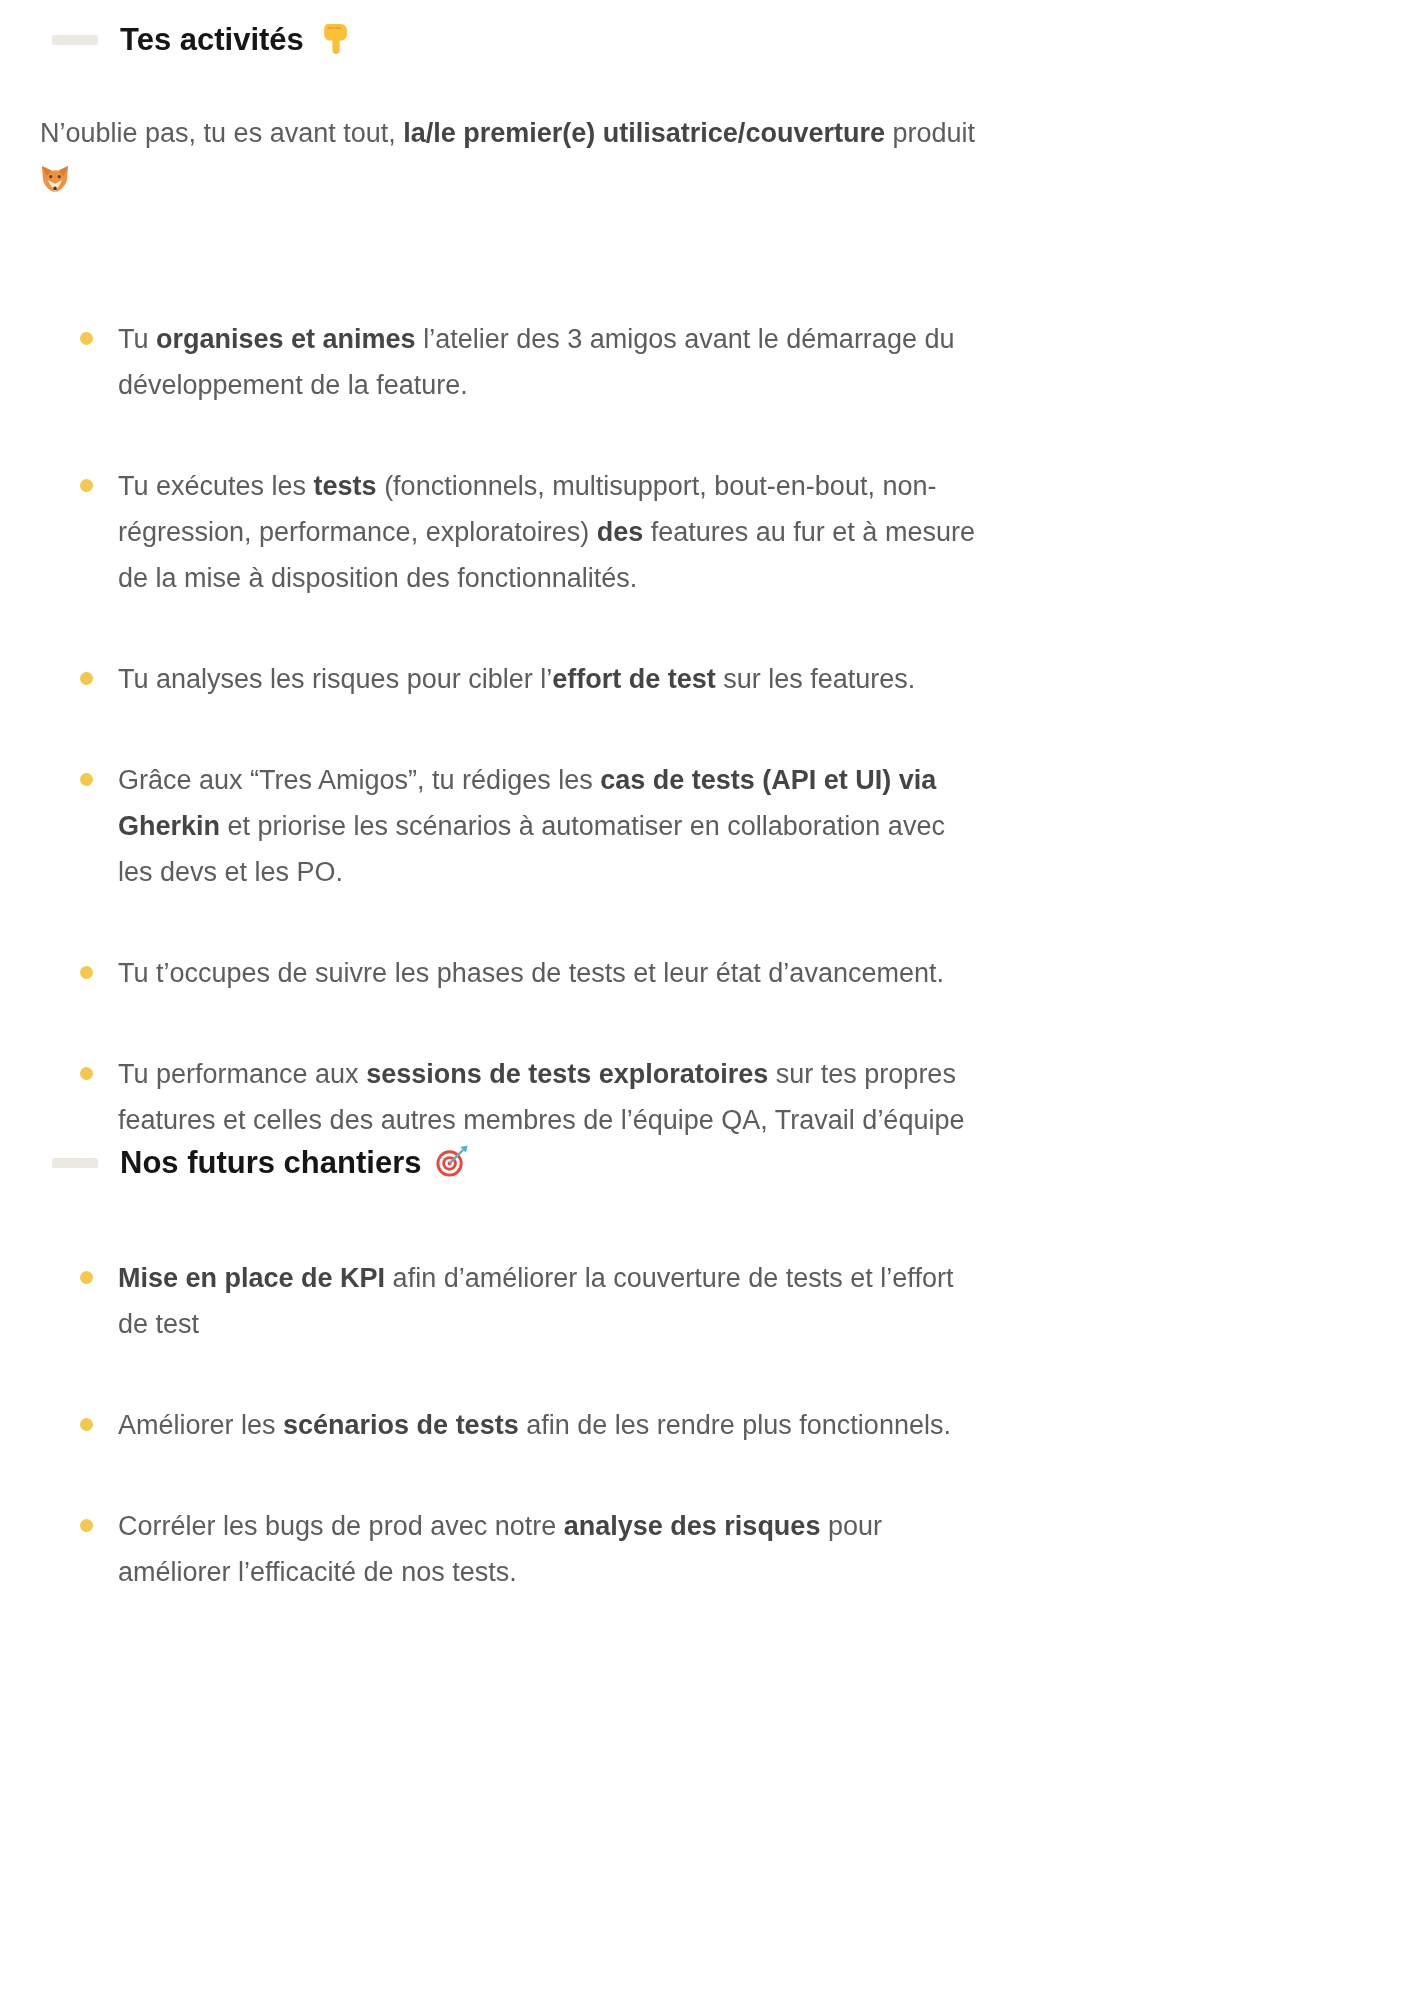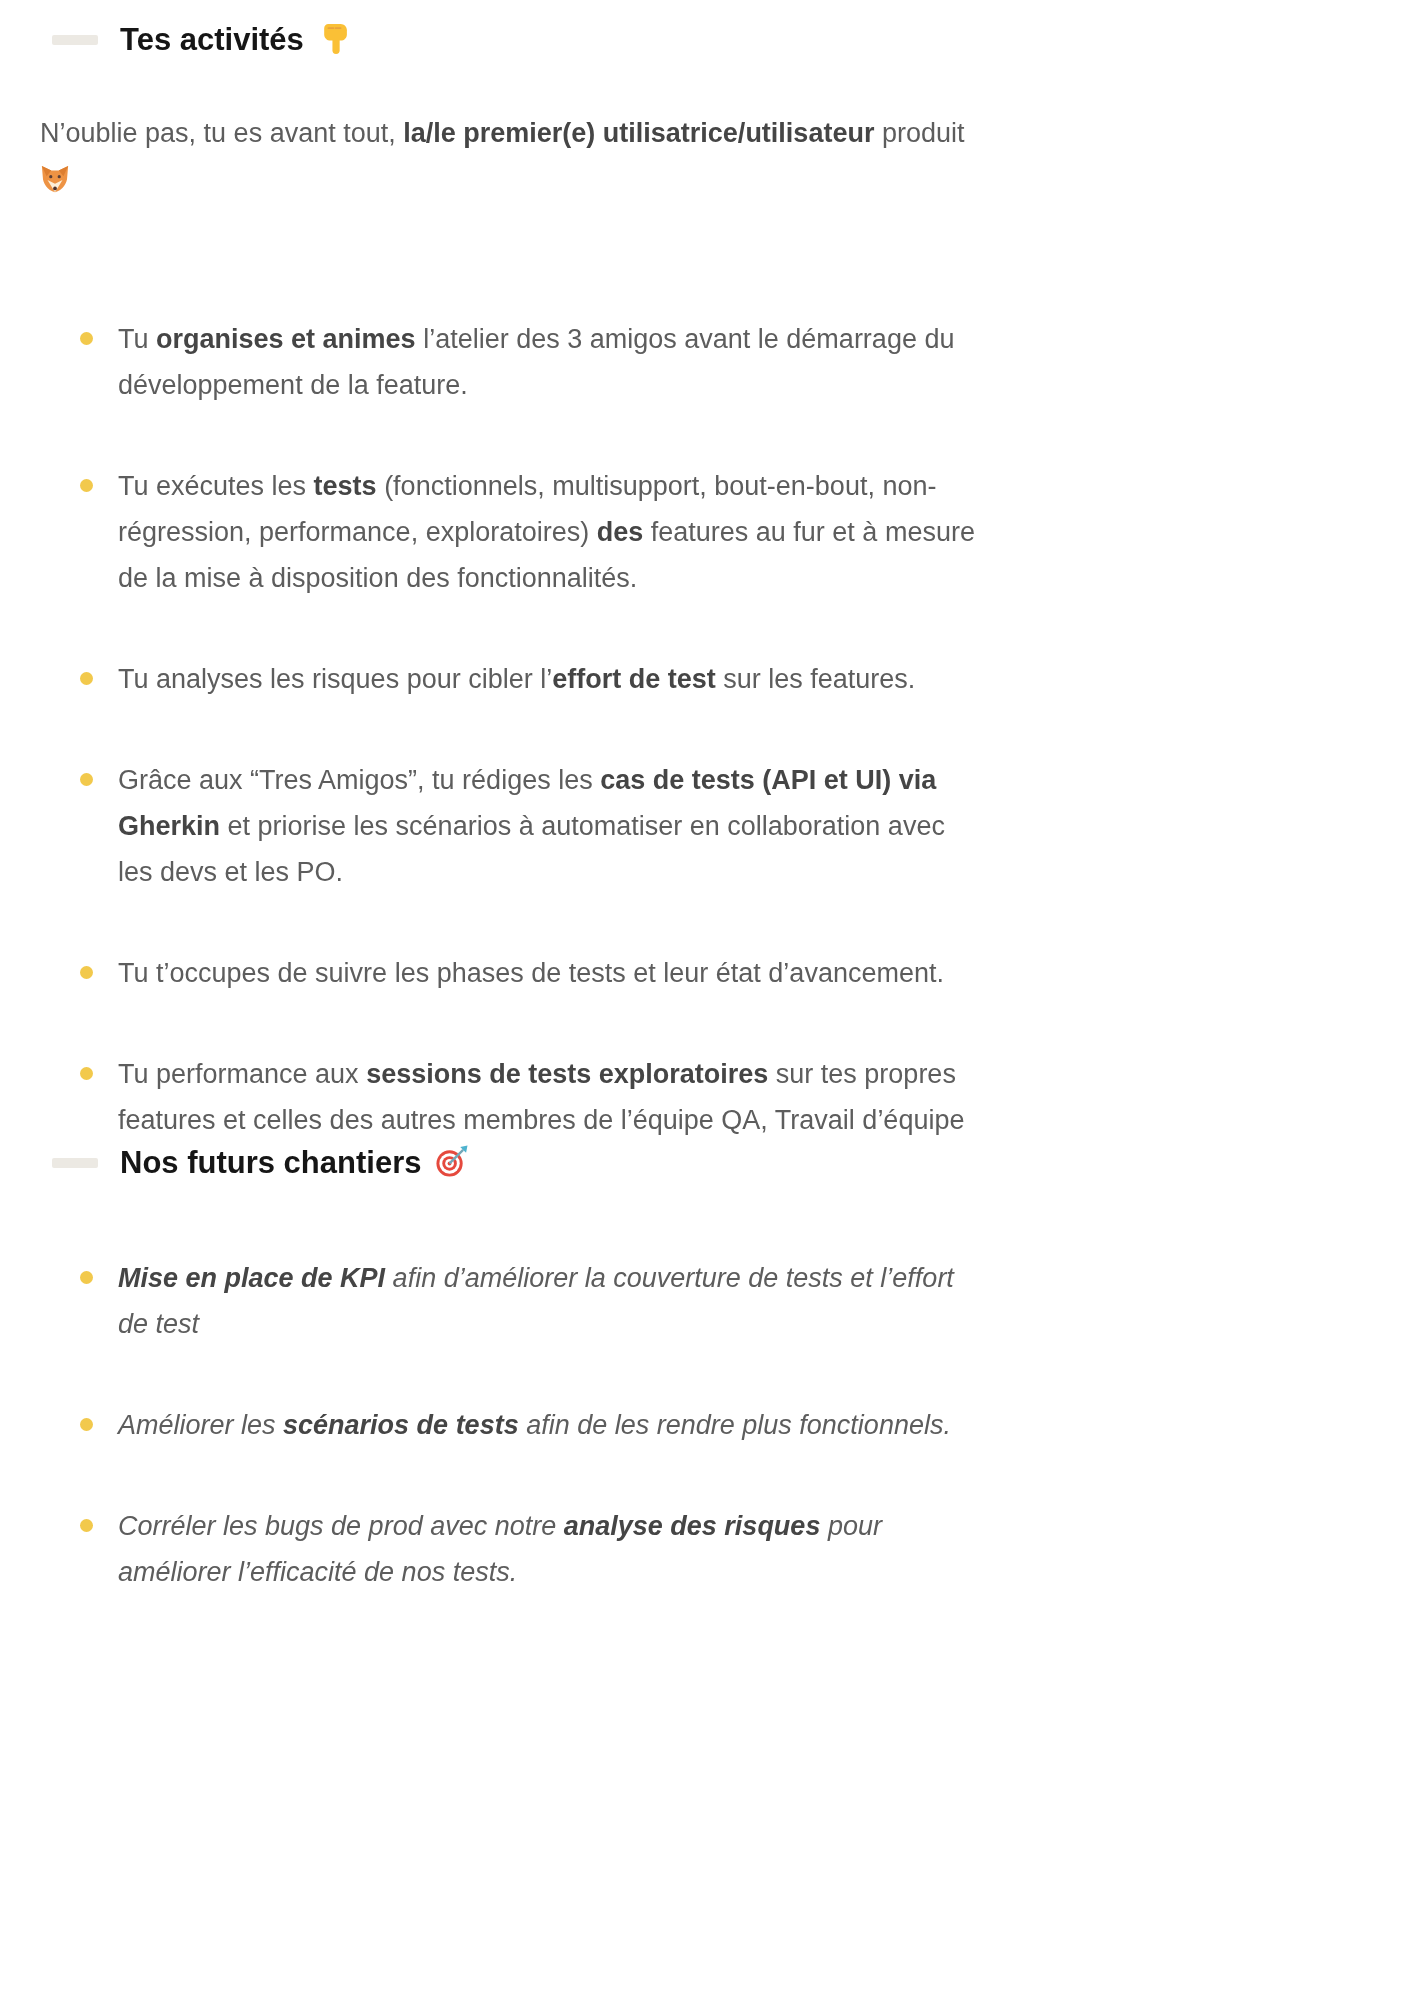--- a/index.html
+++ b/index.html
@@ -53,21 +53,21 @@
   .b {
     font-weight: 700;
     color: var(--bold-text, #454545);
   }
   ul.list {
     list-style: none;
     margin: 0;
     padding: 0;
   }
   .sec-1 ul.list { margin-top: 114px; }
-  .sec-2 ul.list { margin-top: 72px; font-style: italic; }
+  .sec-2 ul.list { margin-top: 72px; }
   li.item {
     display: flex;
     align-items: flex-start;
     margin-bottom: 55px;
   }
   li.item:last-child { margin-bottom: 0; }
   .dot {
     width: 13px;
     height: 13px;
     border-radius: 50%;
@@ -99,21 +99,21 @@
           <span>Tes activités</span>
           <span class="emoji">
   <svg width="33" height="33" viewBox="0 0 32 32" aria-hidden="true">
     <rect x="14" y="12" width="7" height="19" rx="3.5" fill="#FAC036"></rect>
     <path d="M6 6 C6 3.8 7.8 2 10 2 L22 2 C25.3 2 28 4.7 28 8 L28 12 C28 15.3 25.3 18 22 18 L12 18 C8.7 18 6 15.3 6 12 Z" fill="#FAC036"></path>
     <path d="M10 6 h5 M17 6 h5" stroke="#E8A33D" stroke-width="1.6" stroke-linecap="round" fill="none"></path>
   </svg>
 </span>
         </h2>
       </div>
-      <p class="intro"><span>N’oublie pas, tu es avant tout, </span><span class="b">la/le premier(e) utilisatrice/utilisateur</span><span> produit </span><span class="emoji">
+      <p class="intro"><span>N’oublie pas, tu es avant tout, </span><span class="b">la/le premier(e) utilisatrice/couverture</span><span> produit </span><span class="emoji">
   <svg width="30" height="30" viewBox="0 0 32 32" aria-hidden="true">
     <path d="M2 2 L12 7 L20 7 L30 2 L29 14 C29 20 24 28 16 30 C8 28 3 20 3 14 Z" fill="#EE9344"></path>
     <path d="M2 2 L12 7 L7 13 Z" fill="#DD7E30"></path>
     <path d="M30 2 L20 7 L25 13 Z" fill="#DD7E30"></path>
     <path d="M8 17 L16 30 L24 17 L16 21 Z" fill="#FDEFD8"></path>
     <circle cx="11.5" cy="13.5" r="1.7" fill="#5d4037"></circle>
     <circle cx="20.5" cy="13.5" r="1.7" fill="#5d4037"></circle>
     <circle cx="16" cy="26" r="2" fill="#4e342e"></circle>
   </svg>
 </span></p>

